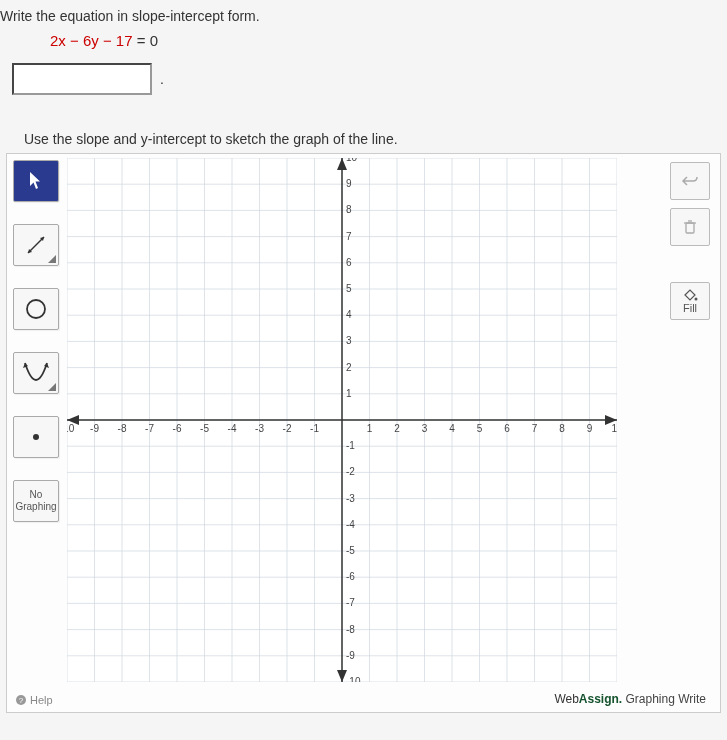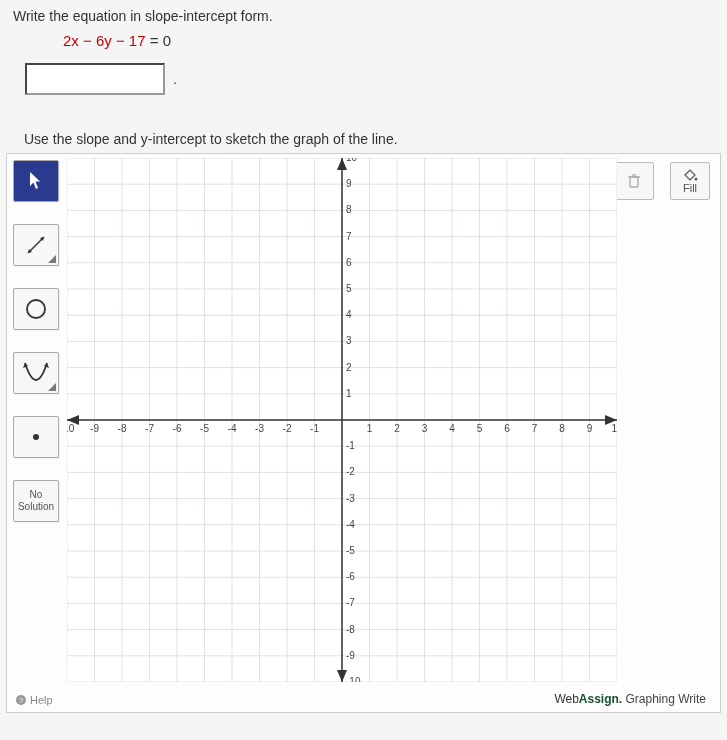--- a/index.html
+++ b/index.html
@@ -5,21 +5,21 @@
     * { box-sizing: border-box; margin: 0; padding: 0; }
     body {
       font-family: Arial, sans-serif;
       background: #f5f5f5;
       width: 727px;
       height: 740px;
       overflow: hidden;
       position: relative;
     }
     .question-area {
-      padding: 8px 13px;
+      padding: 8px 0;
       color: #333;
     }
     .instruction {
       font-size: 14px;
       color: #333;
       margin-bottom: 8px;
     }
     .equation {
       margin-left: 50px;
       font-size: 15px;
@@ -88,21 +88,21 @@
       font-size: 10px;
       text-align: center;
       line-height: 1.2;
       color: #555;
     }
     .right-tools {
       position: absolute;
       right: 10px;
       top: 8px;
       display: flex;
-      flex-direction: row;
+      flex-direction: column;
       gap: 8px;
       align-items: center;
     }
     .small-btn {
       width: 40px;
       height: 38px;
       border: 1px solid #bbb;
       background: #f7f7f7;
       border-radius: 2px;
       display: flex;
@@ -187,21 +187,21 @@
       <div class="corner-tab"></div>
     </div>
     <div class="tool-btn">
       <svg width="10" height="10" viewBox="0 0 10 10">
         <circle cx="5" cy="5" r="3" fill="#333"></circle>
       </svg>
     </div>
     <div class="tool-btn no-solution">
       <div>
         <div>No</div>
-        <div>Solution</div>
+        <div>Graphing</div>
       </div>
     </div>
   </div>
 
   <div class="right-tools">
     <div class="small-btn">
       <svg width="18" height="14" viewBox="0 0 18 14">
         <path d="M6 3 L2 7 L6 11 M2 7 L12 7 Q16 7 16 3" fill="none" stroke="#aaa" stroke-width="1.5"></path>
       </svg>
     </div>

